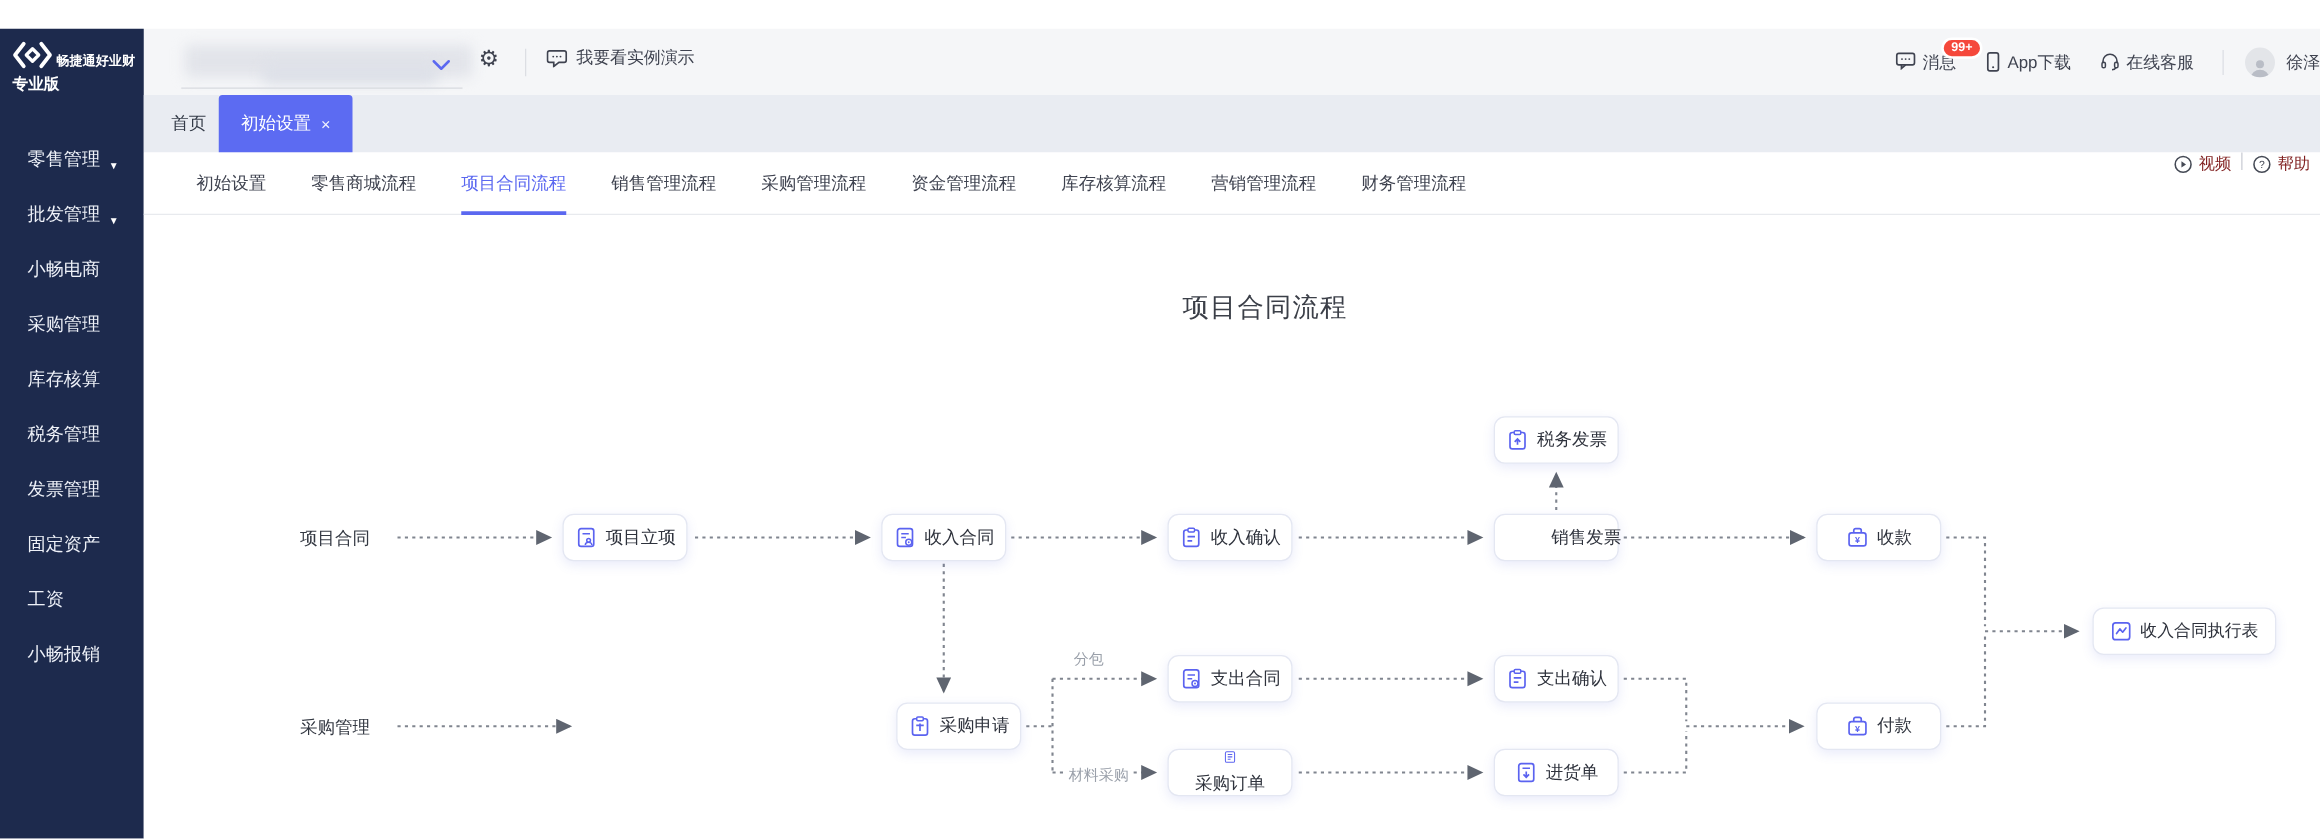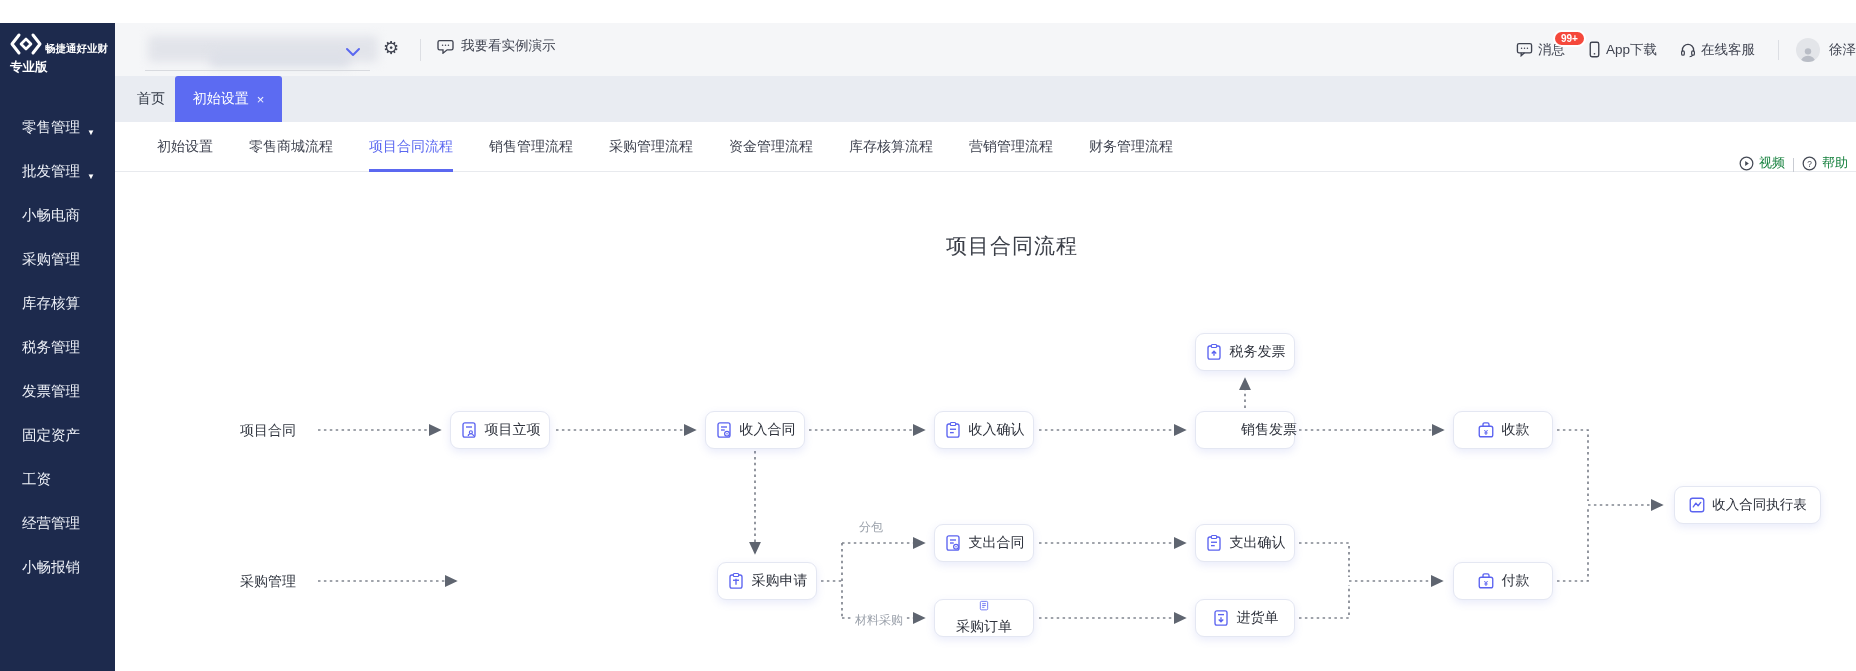--- a/index.html
+++ b/index.html
@@ -12,21 +12,21 @@
 
   
   .header { position:absolute; left:115px; top:23px; width:1741px; height:53px; background:#f5f6f8; }
   .blur-blob { position:absolute; border-radius:4px; filter:blur(5px); }
   .hdr-underline { position:absolute; left:30px; top:47px; width:225px; height:1px; background:#d8dadf; }
   .hdr-chevron { position:absolute; left:230px; top:24px; }
   .hdr-gear { position:absolute; left:268px; top:14px; font-size:18px; color:#3f4350; cursor:pointer; }
   .hdr-sep { position:absolute; left:305px; top:16px; width:1px; height:22px; background:#dcdee3; }
   .demo-wrap { position:absolute; left:322px; top:14px; display:flex; align-items:center; gap:7px; color:#3f4350; font-size:13.5px; cursor:pointer; }
   .hdr-right { position:absolute; right:0; top:0; height:53px; display:flex; align-items:center; gap:9px; padding-right:0; color:#3f4350; font-size:13.5px; }
-  .hdr-item { display:flex; align-items:center; gap:5px; cursor:pointer; white-space:nowrap; }
+  .hdr-item { display:flex; align-items:flex-start; gap:5px; cursor:pointer; white-space:nowrap; }
   .badge { position:absolute; left:1553px; top:30px; background:#f5483b; color:#fff; font-size:10px;
     padding:1px 6px; border-radius:9px; border:2px solid #fff; font-weight:bold; }
   .avatar { width:24px; height:24px; border-radius:50%; background:#e3e5e9; overflow:hidden; display:flex; align-items:flex-end; justify-content:center; }
   .user-name { white-space:nowrap; }
   .vsep { width:1px; height:20px; background:#dcdee3; }
 
   
   .sidebar { position:absolute; left:0; top:23px; width:115px; height:648px; background:#1d2a4d; }
   .brand { position:relative; height:70px; }
   .brand-logo { position:absolute; left:9px; top:8px; }
@@ -46,22 +46,22 @@
   .tab-active .close { font-size:13px; opacity:.92; cursor:pointer; }
 
   
   .content { position:absolute; left:115px; top:122px; width:1741px; height:549px; background:#fff; }
   .subnav { position:absolute; left:0; top:0; width:1741px; height:50px; border-bottom:1px solid #e8eaee;
     display:flex; align-items:center; padding-left:42px; gap:36px; }
   .subnav-item { position:relative; font-size:14px; color:#3f4350; cursor:pointer; height:50px;
     display:flex; align-items:center; white-space:nowrap; }
   .subnav-item.active { color:#5b68f0; }
   .subnav-item.active::after { content:""; position:absolute; left:0; right:0; bottom:0; height:2.5px; background:#5b68f0; }
-  .subnav-right { position:absolute; right:8px; top:0; height:50px; display:flex; align-items:flex-end; gap:8px;
-    font-size:13px; color:#15803d; }
+  .subnav-right { position:absolute; right:8px; top:0; height:50px; display:flex; align-items:flex-start; gap:8px;
+    font-size:13px; color:#7f1d1d; }
   .subnav-right .vsep { height:14px; background:#c9ccd3; }
   .sn-item { display:flex; align-items:center; gap:5px; cursor:pointer; white-space:nowrap; }
 
   .flow-title { position:absolute; left:612px; top:232px; width:800px; text-align:center;
     font-size:21px; color:#3b3f48; font-weight:500; letter-spacing:1px; }
 
   
   .node { position:absolute; width:100px; height:38px; background:#fff; border:1px solid #e4e7f2;
     border-radius:9px; box-shadow:0 3px 9px rgba(84,98,214,.13); display:flex; align-items:center;
     justify-content:center; gap:7px; font-size:14px; color:#2e323c; cursor:pointer; white-space:nowrap; }
@@ -166,23 +166,20 @@
           <span>税务管理</span>
         </div>
         <div class="side-item">
           <span>发票管理</span>
         </div>
         <div class="side-item">
           <span>固定资产</span>
         </div>
         <div class="side-item">
           <span>工资</span>
-        </div>
-        <div class="side-item">
-          <span>经营管理</span>
         </div>
         <div class="side-item">
           <span>小畅报销</span>
         </div>
       </div>
   </div>
 
   <div class="tabbar">
     <div class="tab-home">
       <span>首页</span>

